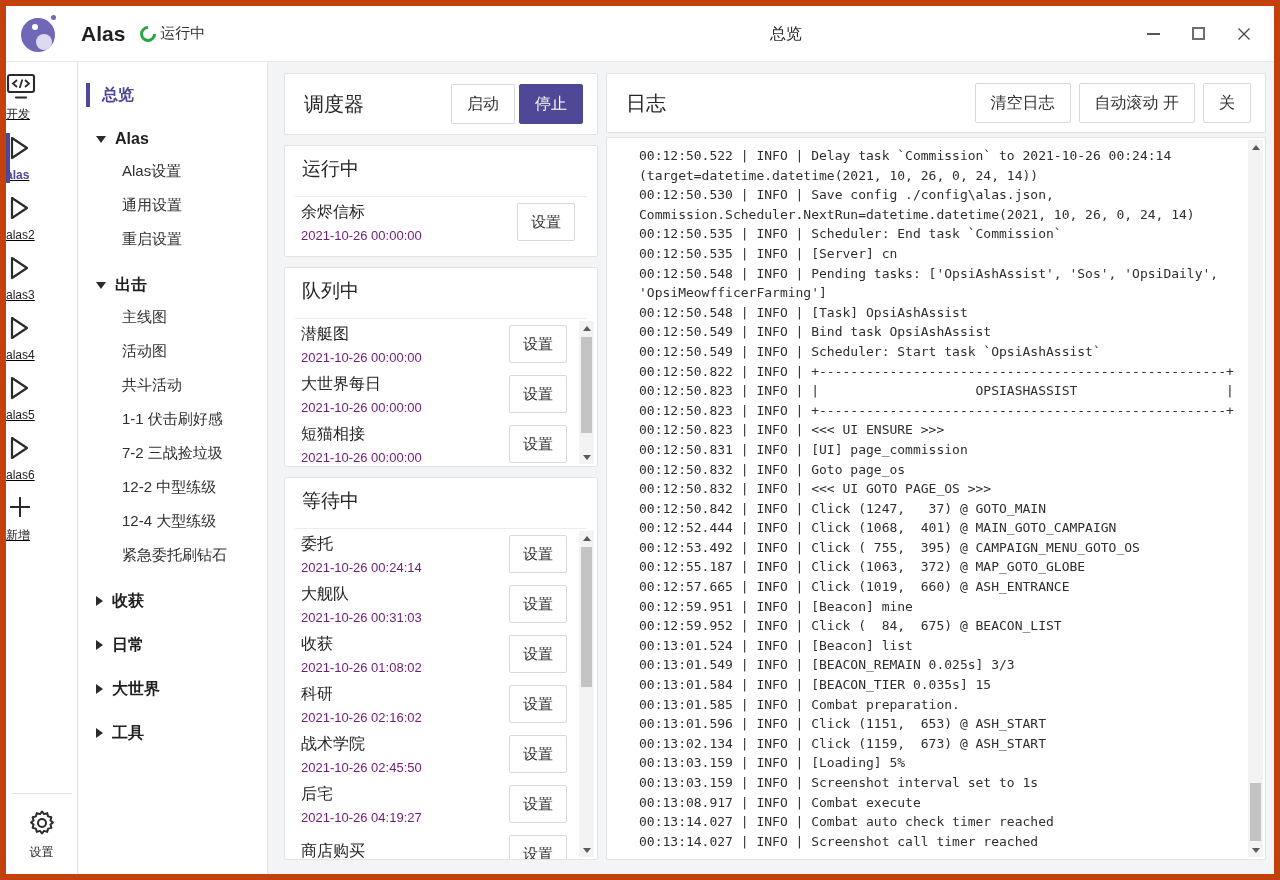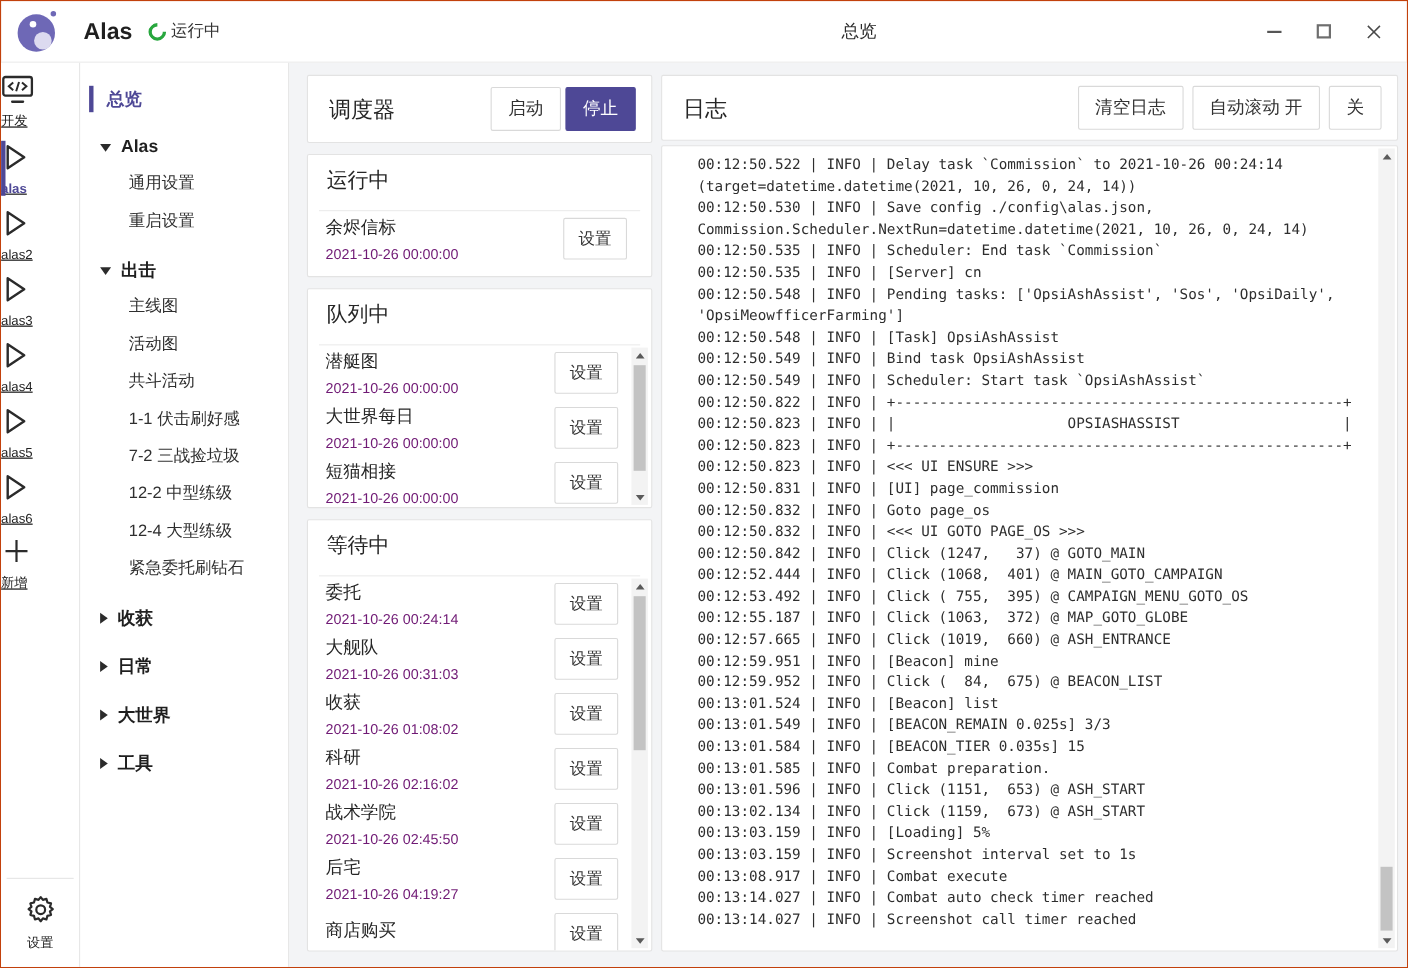--- a/index.html
+++ b/index.html
@@ -1,18 +1,18 @@
 <!DOCTYPE html>
 <html style="--accent: #4e4896; --green: #28a73e;"><head>
 <meta charset="utf-8">
 <style>
   :root{ --accent:#4e4896; --green:#28a73e; }
   *{box-sizing:border-box; margin:0; padding:0;}
   body{background:#fff; font-family:"Liberation Sans","DejaVu Sans",sans-serif; -webkit-font-smoothing:antialiased;}
-  .window{position:relative; width:1280px; height:880px; border:1px solid #c2410c; background:#fff; display:flex; flex-direction:column; overflow:hidden;}
+  .window{position:relative; width:1280px; height:880px; border:6px solid #c2410c; background:#fff; display:flex; flex-direction:column; overflow:hidden;}
 
   
   .hdr{height:56px; flex:none; border-bottom:1px solid #ebebeb; display:flex; align-items:center; position:relative; padding-left:14px;}
   .logo{position:relative; width:40px; height:40px; flex:none;}
   .logo .blob{position:absolute; left:1px; top:4px; width:34px; height:34px; border-radius:50%; background:#6e68b6;}
   .logo .blob-light{position:absolute; left:16px; top:20px; width:16px; height:16px; border-radius:50%; background:#dcdaf0;}
   .logo .blob-white{position:absolute; left:12px; top:10px; width:6px; height:6px; border-radius:50%; background:#fff;}
   .logo .sat{position:absolute; right:4px; top:1px; width:5px; height:5px; border-radius:50%; background:#6e68b6;}
   .app-name{font-size:21px; font-weight:bold; color:#1f1f1f; margin-left:21px;}
   .status{display:flex; align-items:center; gap:4px; margin-left:15px; font-size:15px; color:#333;}
@@ -184,20 +184,21 @@
 
     <nav class="menu">
       <div class="menu-overview">
         <span>总览</span>
       </div>
       <div id="menu-sections">
           <div class="menu-sec-hdr">
             <span class="caret-down"></span>
             <span>Alas</span>
           </div>
+          <div class="menu-sub">Alas设置</div>
           <div class="menu-sub">通用设置</div>
           <div class="menu-sub">重启设置</div>
           <div class="menu-sec-hdr">
             <span class="caret-down"></span>
             <span>出击</span>
           </div>
           <div class="menu-sub">主线图</div>
           <div class="menu-sub">活动图</div>
           <div class="menu-sub">共斗活动</div>
           <div class="menu-sub">1-1 伏击刷好感</div>

